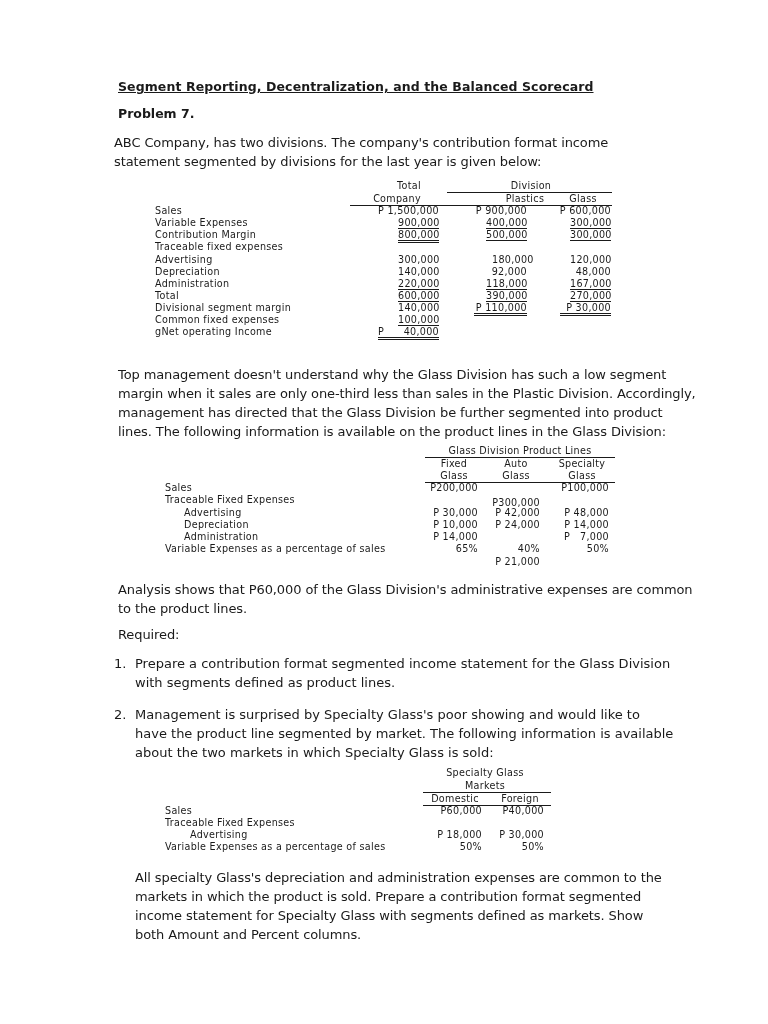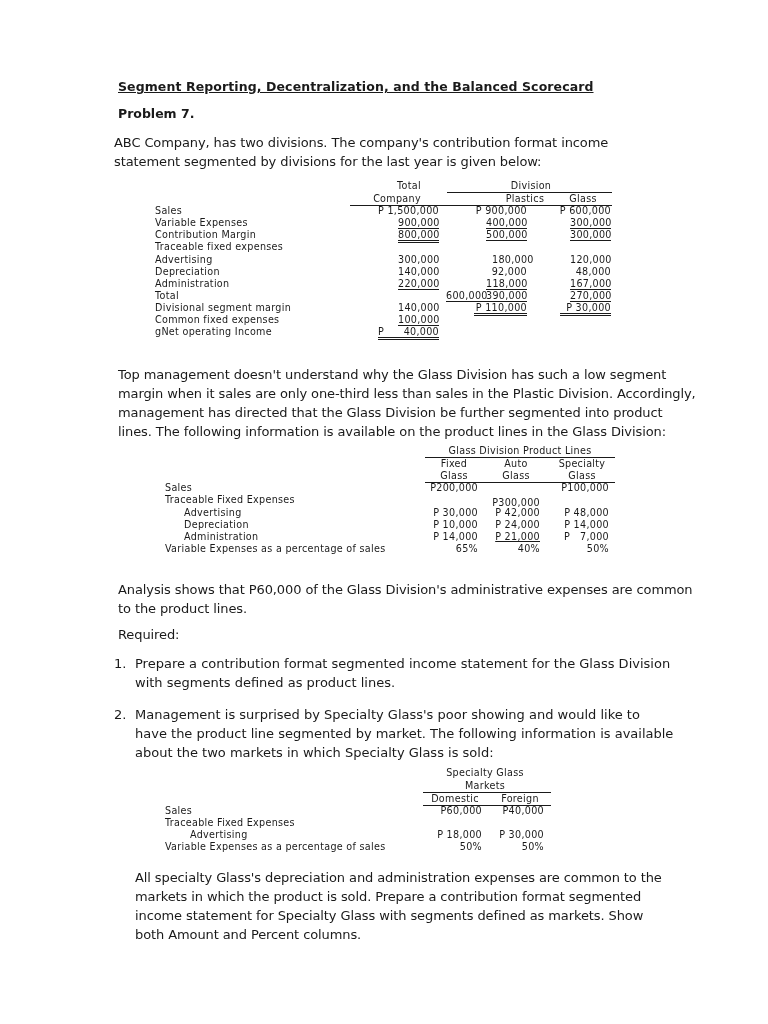--- a/index.html
+++ b/index.html
@@ -66,21 +66,21 @@
   <div class="row" style="left:155px; top:302px;">Divisional segment margin</div>
   <div class="row" style="left:155px; top:314px;">Common fixed expenses</div>
   <div class="row" style="left:155px; top:326px;">gNet operating Income</div>
 
   <div class="cell" style="left:370px; top:205px; width:69px;">P 1,500,000</div>
   <div class="cell ul" style="left:398px; top:217px; width:41px;">900,000</div>
   <div class="cell dul" style="left:398px; top:229px; width:41px; border-bottom-width:3px;">800,000</div>
   <div class="cell" style="left:398px; top:254px; width:41px;">300,000</div>
   <div class="cell" style="left:398px; top:266px; width:41px;">140,000</div>
   <div class="cell ul" style="left:398px; top:278px; width:41px;">220,000</div>
-  <div class="cell ul" style="left:398px; top:290px; width:41px;margin-left:48px;">600,000</div>
+  <div class="cell ul" style="left:398px; top:290px; width:41px;">600,000</div>
   <div class="cell" style="left:398px; top:302px; width:41px;">140,000</div>
   <div class="cell ul" style="left:398px; top:314px; width:41px;">100,000</div>
   <div class="cell dul" style="left:378px; top:326px; width:61px;">
     <span style="position:absolute; left:0;">P</span>
     <span>40,000</span>
   </div>
 
   <div class="cell" style="left:470px; top:205px; width:57px;">P 900,000</div>
   <div class="cell ul" style="left:486px; top:217px; width:41px;">400,000</div>
   <div class="cell ul" style="left:486px; top:229px; width:41px;">500,000</div>
@@ -126,21 +126,21 @@
 
   <div class="cell" style="left:420px; top:507px; width:58px;">P 30,000</div>
   <div class="cell" style="left:482px; top:507px; width:58px;">P 42,000</div>
   <div class="cell" style="left:550px; top:507px; width:59px;">P 48,000</div>
 
   <div class="cell" style="left:420px; top:519px; width:58px;">P 10,000</div>
   <div class="cell" style="left:482px; top:519px; width:58px;">P 24,000</div>
   <div class="cell" style="left:550px; top:519px; width:59px;">P 14,000</div>
 
   <div class="cell" style="left:420px; top:531px; width:58px;">P 14,000</div>
-  <div class="cell" style="left:482px; top:531px; width:58px;text-decoration:underline;">P 21,000</div>
+  <div class="cell" style="left:482px; top:556px; width:58px;">P 21,000</div>
   <div class="cell" style="left:550px; top:531px; width:59px; white-space:pre;">P   7,000</div>
 
   <div class="cell" style="left:420px; top:543px; width:58px;">65%</div>
   <div class="cell" style="left:482px; top:543px; width:58px;">40%</div>
   <div class="cell" style="left:550px; top:543px; width:59px;">50%</div>
 </div>
 
 <div class="abs para p3">Analysis shows that P60,000 of the Glass Division's administrative expenses are common to the product lines.</div>
 <div class="abs para p4">Required:</div>
 

